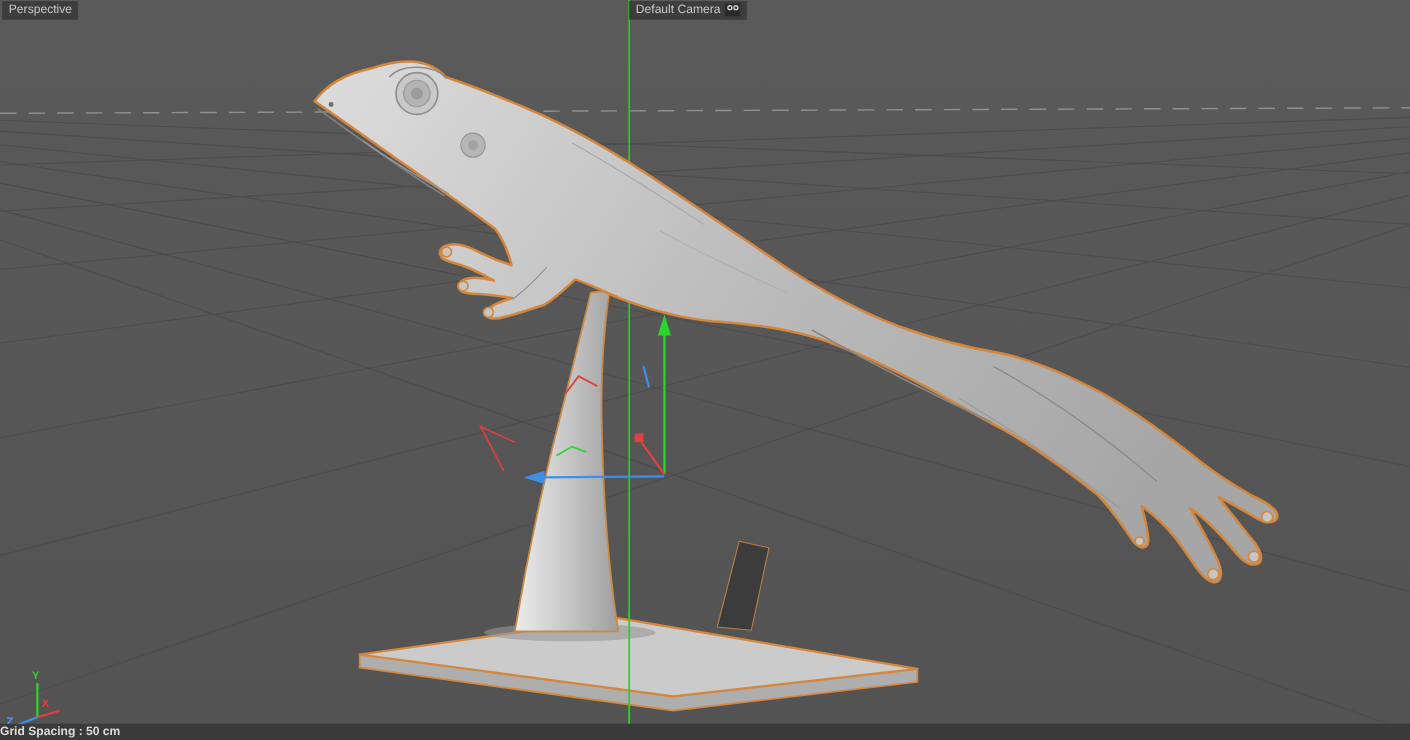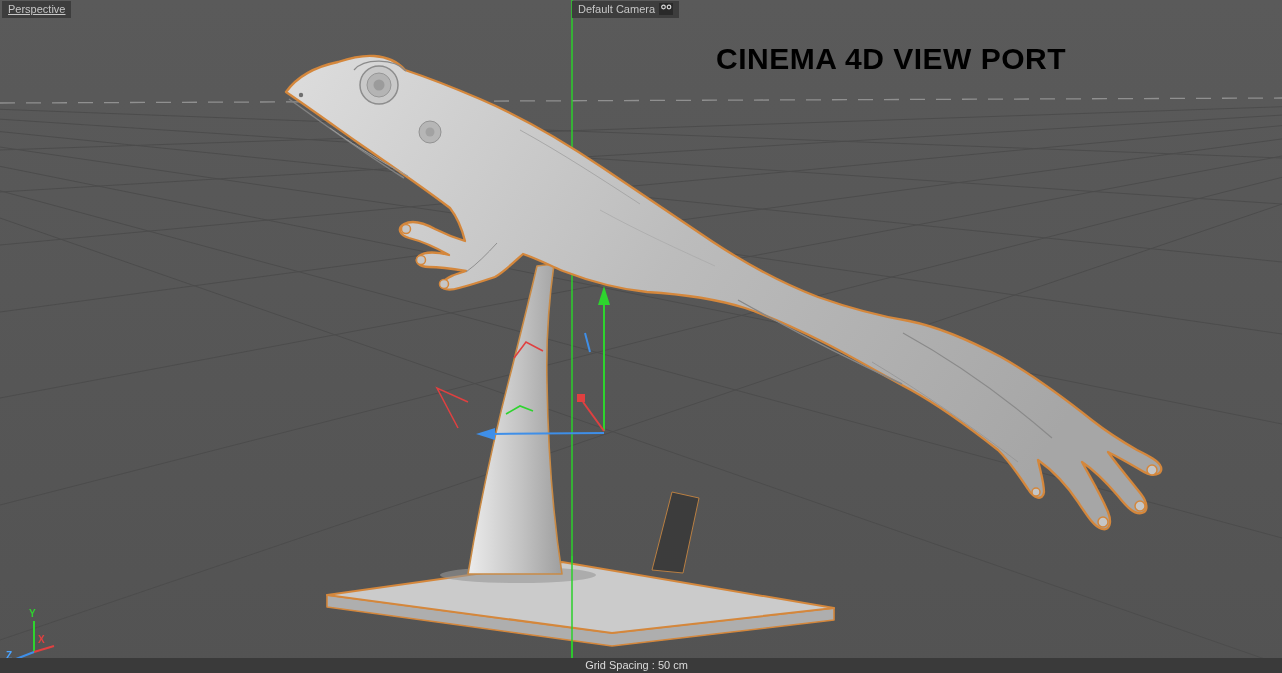--- a/index.html
+++ b/index.html
@@ -16,41 +16,42 @@
   .hud-tag {
     position:absolute; top:1px;
     background:#3d3d3d;
     color:#c6c6c6;
     font-size:11px;
     line-height:14px;
     padding:1px 6px 2px 6px;
     white-space:nowrap;
     display:flex; align-items:center; gap:4px;
   }
-  .hud-tag.perspective { left:2px;text-decoration:underline; }
+  .hud-tag.perspective { left:2px; }
   .hud-tag.camera { left:572px; }
   .cam-icon { display:inline-flex; align-items:center; }
 
   .viewport-title {
     position:absolute; left:716px; top:42px;
     font-size:30px; font-weight:bold;
     letter-spacing:0.5px;
     color:#000000;
     white-space:nowrap;
   }
 
   .status-bar {
     position:absolute; left:0; right:0; bottom:0;
     height:15px;
     background:#3a3a3a;
     color:#dcdcdc;
     font-size:11px; line-height:15px;
-    text-align:center;
+    text-align:left;
     padding-right:9px;
     box-sizing:border-box;
+    font-weight:bold;
   }
 </style>
 </head>
 <body>
 
 <div class="stage">
 
   <svg class="scene" width="1282" height="673" viewBox="0 0 1282 673">
     <defs>
       <linearGradient id="bgGrad" x1="0" y1="0" x2="0" y2="1">
@@ -231,19 +232,18 @@
     <span>Default Camera</span>
     <span class="cam-icon">
       <svg width="14" height="12" viewBox="0 0 14 12">
         <rect x="0" y="0" width="14" height="12" fill="#2a2a2a"></rect>
         <circle cx="4.5" cy="4" r="1.8" fill="none" stroke="#d8d8d8" stroke-width="1.2"></circle>
         <circle cx="10" cy="4" r="1.8" fill="none" stroke="#d8d8d8" stroke-width="1.2"></circle>
       </svg>
     </span>
   </div>
 
-  <div class="viewport-title">CINEMA 4D VIEW PORT</div>
 
   <div class="status-bar">
     <span>Grid Spacing : 50 cm</span>
   </div>
 
 </div>
 
 </body></html>

